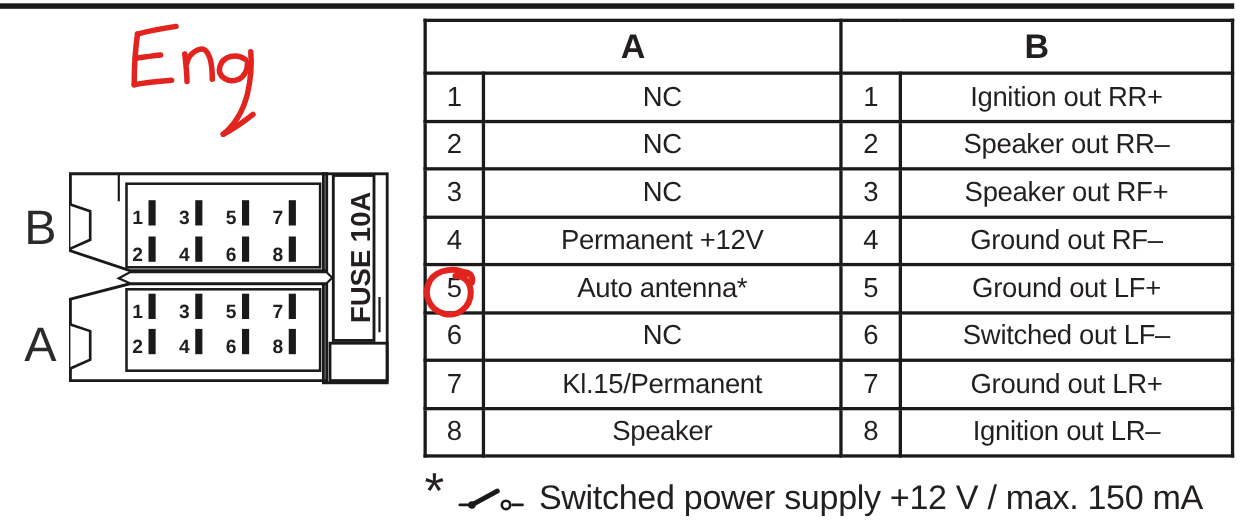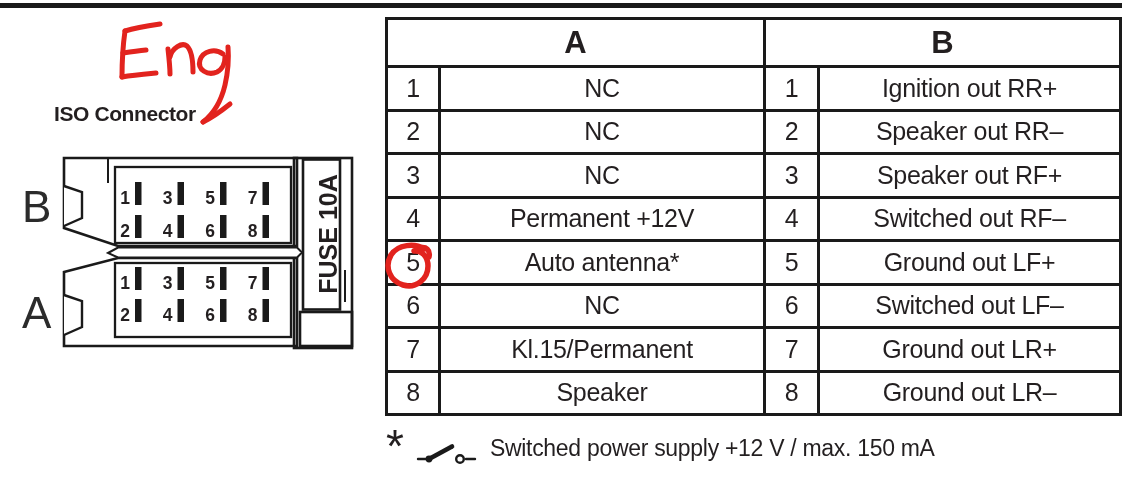--- a/index.html
+++ b/index.html
@@ -15,21 +15,21 @@
   #pin-table th, #pin-table td{
     border:3px solid #1a1a1a; padding:0; text-align:center; vertical-align:middle;
     overflow:hidden; white-space:nowrap;
   }
   #pin-table th{height:45px; font-size:31px; font-weight:bold;}
   #pin-table td{height:40.5px; font-size:25px; font-weight:400; letter-spacing:-0.3px;}
   td.pincol{font-size:24px;}
   
   #footnote{left:386px; top:426px; display:flex; align-items:flex-start; gap:12px;}
   #footnote .star{font-size:46px; line-height:0.9; font-weight:400;}
-  #footnote .fn-text{font-size:23px; letter-spacing:-0.3px; padding-top:9px; white-space:nowrap;}
+  #footnote .fn-text{font-size:31px; letter-spacing:-0.3px; padding-top:9px; white-space:nowrap;}
   #footnote .sw{margin-top:14px;}
   svg text{font-family:"Liberation Sans", sans-serif;}
 </style>
 </head>
 <body>
 
 <div id="page">
 
   <div id="top-rule" class="abs"></div>
 
@@ -41,21 +41,20 @@
       <path d="M7,67 C18,65 30,64 41,63"></path>
       <path d="M53,39 C54,48 55,58 55,64"></path>
       <path d="M55,47 C57,38 67,32 72,36 C77,41 78,55 78,62"></path>
       <path d="M108,44 C100,38 88,41 85,50 C82,60 93,66 102,62 C108,59 110,52 110,47"></path>
       <path d="M113,37 C114,50 113,62 110,75 C106,92 97,105 88,112"></path>
       <path d="M88,112 C100,106 110,98 115,94"></path>
     </g>
     <text x="0" y="0" font-size="0" fill="none">Eng</text>
   </svg>
 
-  <div id="iso-label" class="abs">ISO Connector</div>
 
   <svg class="abs" style="left:18px; top:150px;" width="345" height="210" viewBox="0 0 345 210">
     <g stroke="#1a1a1a" stroke-width="2.6" fill="#ffffff" stroke-linejoin="miter">
 
       <path d="M46,8 H279 V96 H100 L46,78 Z"></path>
 
       <path d="M46,122 L100,108 H279 V196 H46 Z"></path>
 
       <rect x="276" y="8" width="58" height="190" fill="none"></rect>
 
@@ -147,21 +146,21 @@
       <tr>
         <td class="pincol">3</td>
         <td>NC</td>
         <td class="pincol">3</td>
         <td>Speaker out RF+</td>
       </tr>
       <tr>
         <td class="pincol">4</td>
         <td>Permanent +12V</td>
         <td class="pincol">4</td>
-        <td>Switched out RF–</td>
+        <td>Ground out RF–</td>
       </tr>
       <tr>
         <td class="pincol">5</td>
         <td>Auto antenna*</td>
         <td class="pincol">5</td>
         <td>Ground out LF+</td>
       </tr>
       <tr>
         <td class="pincol">6</td>
         <td>NC</td>
@@ -171,21 +170,21 @@
       <tr>
         <td class="pincol">7</td>
         <td>Kl.15/Permanent</td>
         <td class="pincol">7</td>
         <td>Ground out LR+</td>
       </tr>
       <tr>
         <td class="pincol">8</td>
         <td>Speaker</td>
         <td class="pincol">8</td>
-        <td>Ground out LR–</td>
+        <td>Ignition out LR–</td>
       </tr>
     </tbody>
   </table>
 
   <svg class="abs" style="left:382px; top:241px; pointer-events:none;" width="54" height="50" viewBox="0 0 54 50">
     <g fill="none" stroke="#e2231e" stroke-width="5.5" stroke-linecap="round">
       <path d="M42,8 C33,2 16,3 9,14 C2,26 8,40 21,44 C34,48 46,38 46,25 C46,15 39,9 32,10"></path>
       <path d="M38,7 C44,5.5 48.5,9 47,16"></path>
     </g>
   </svg>

